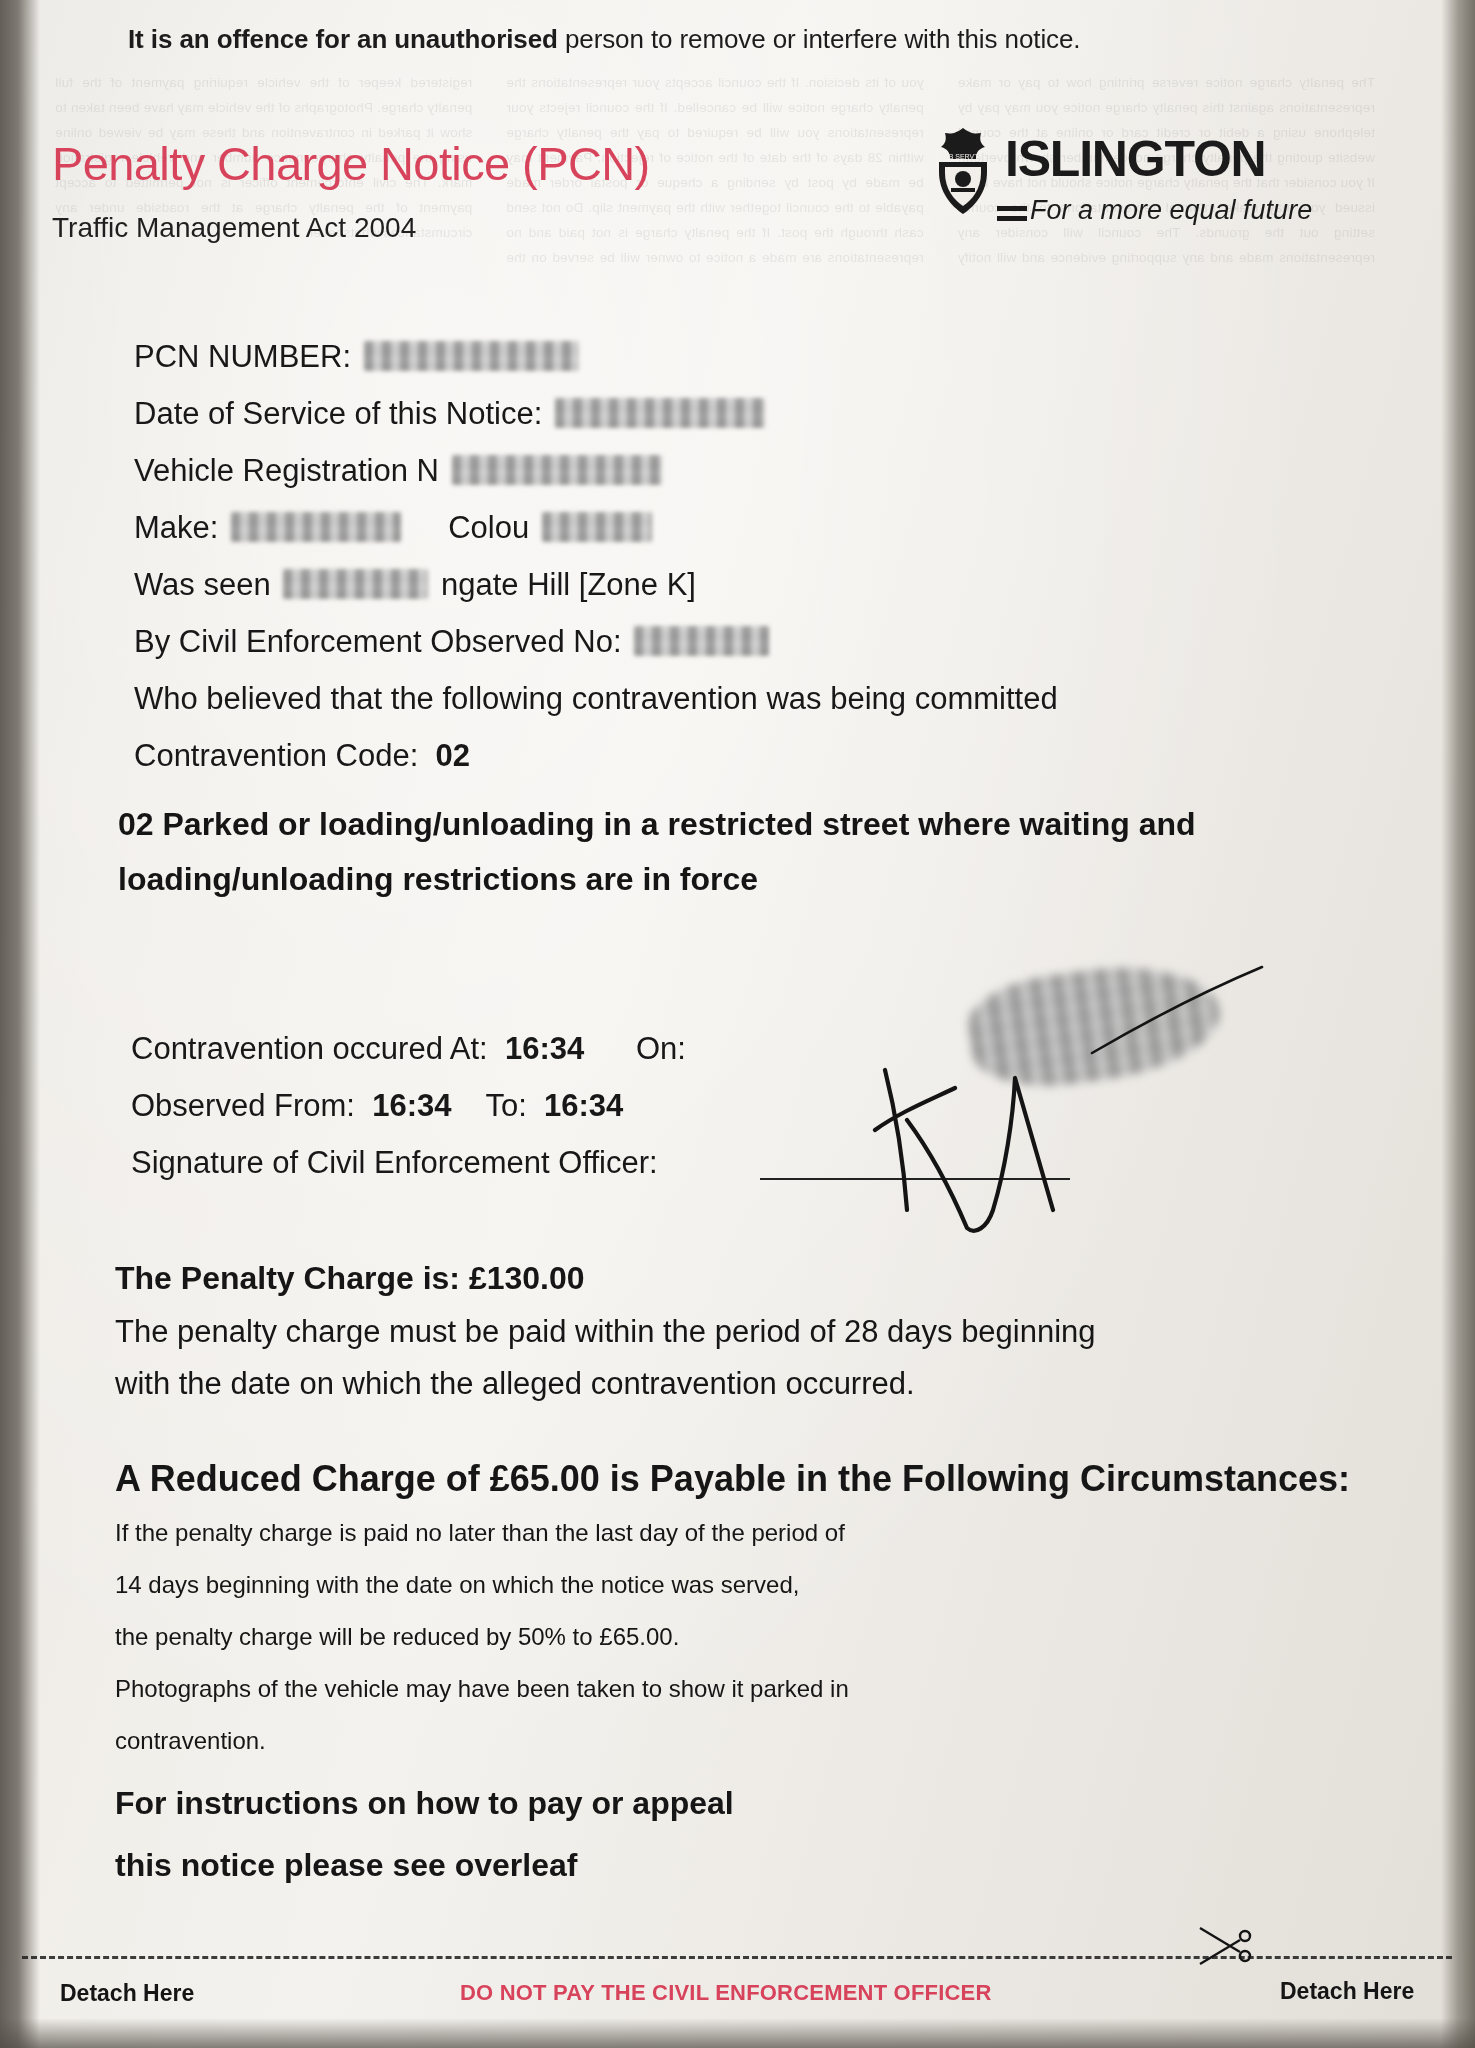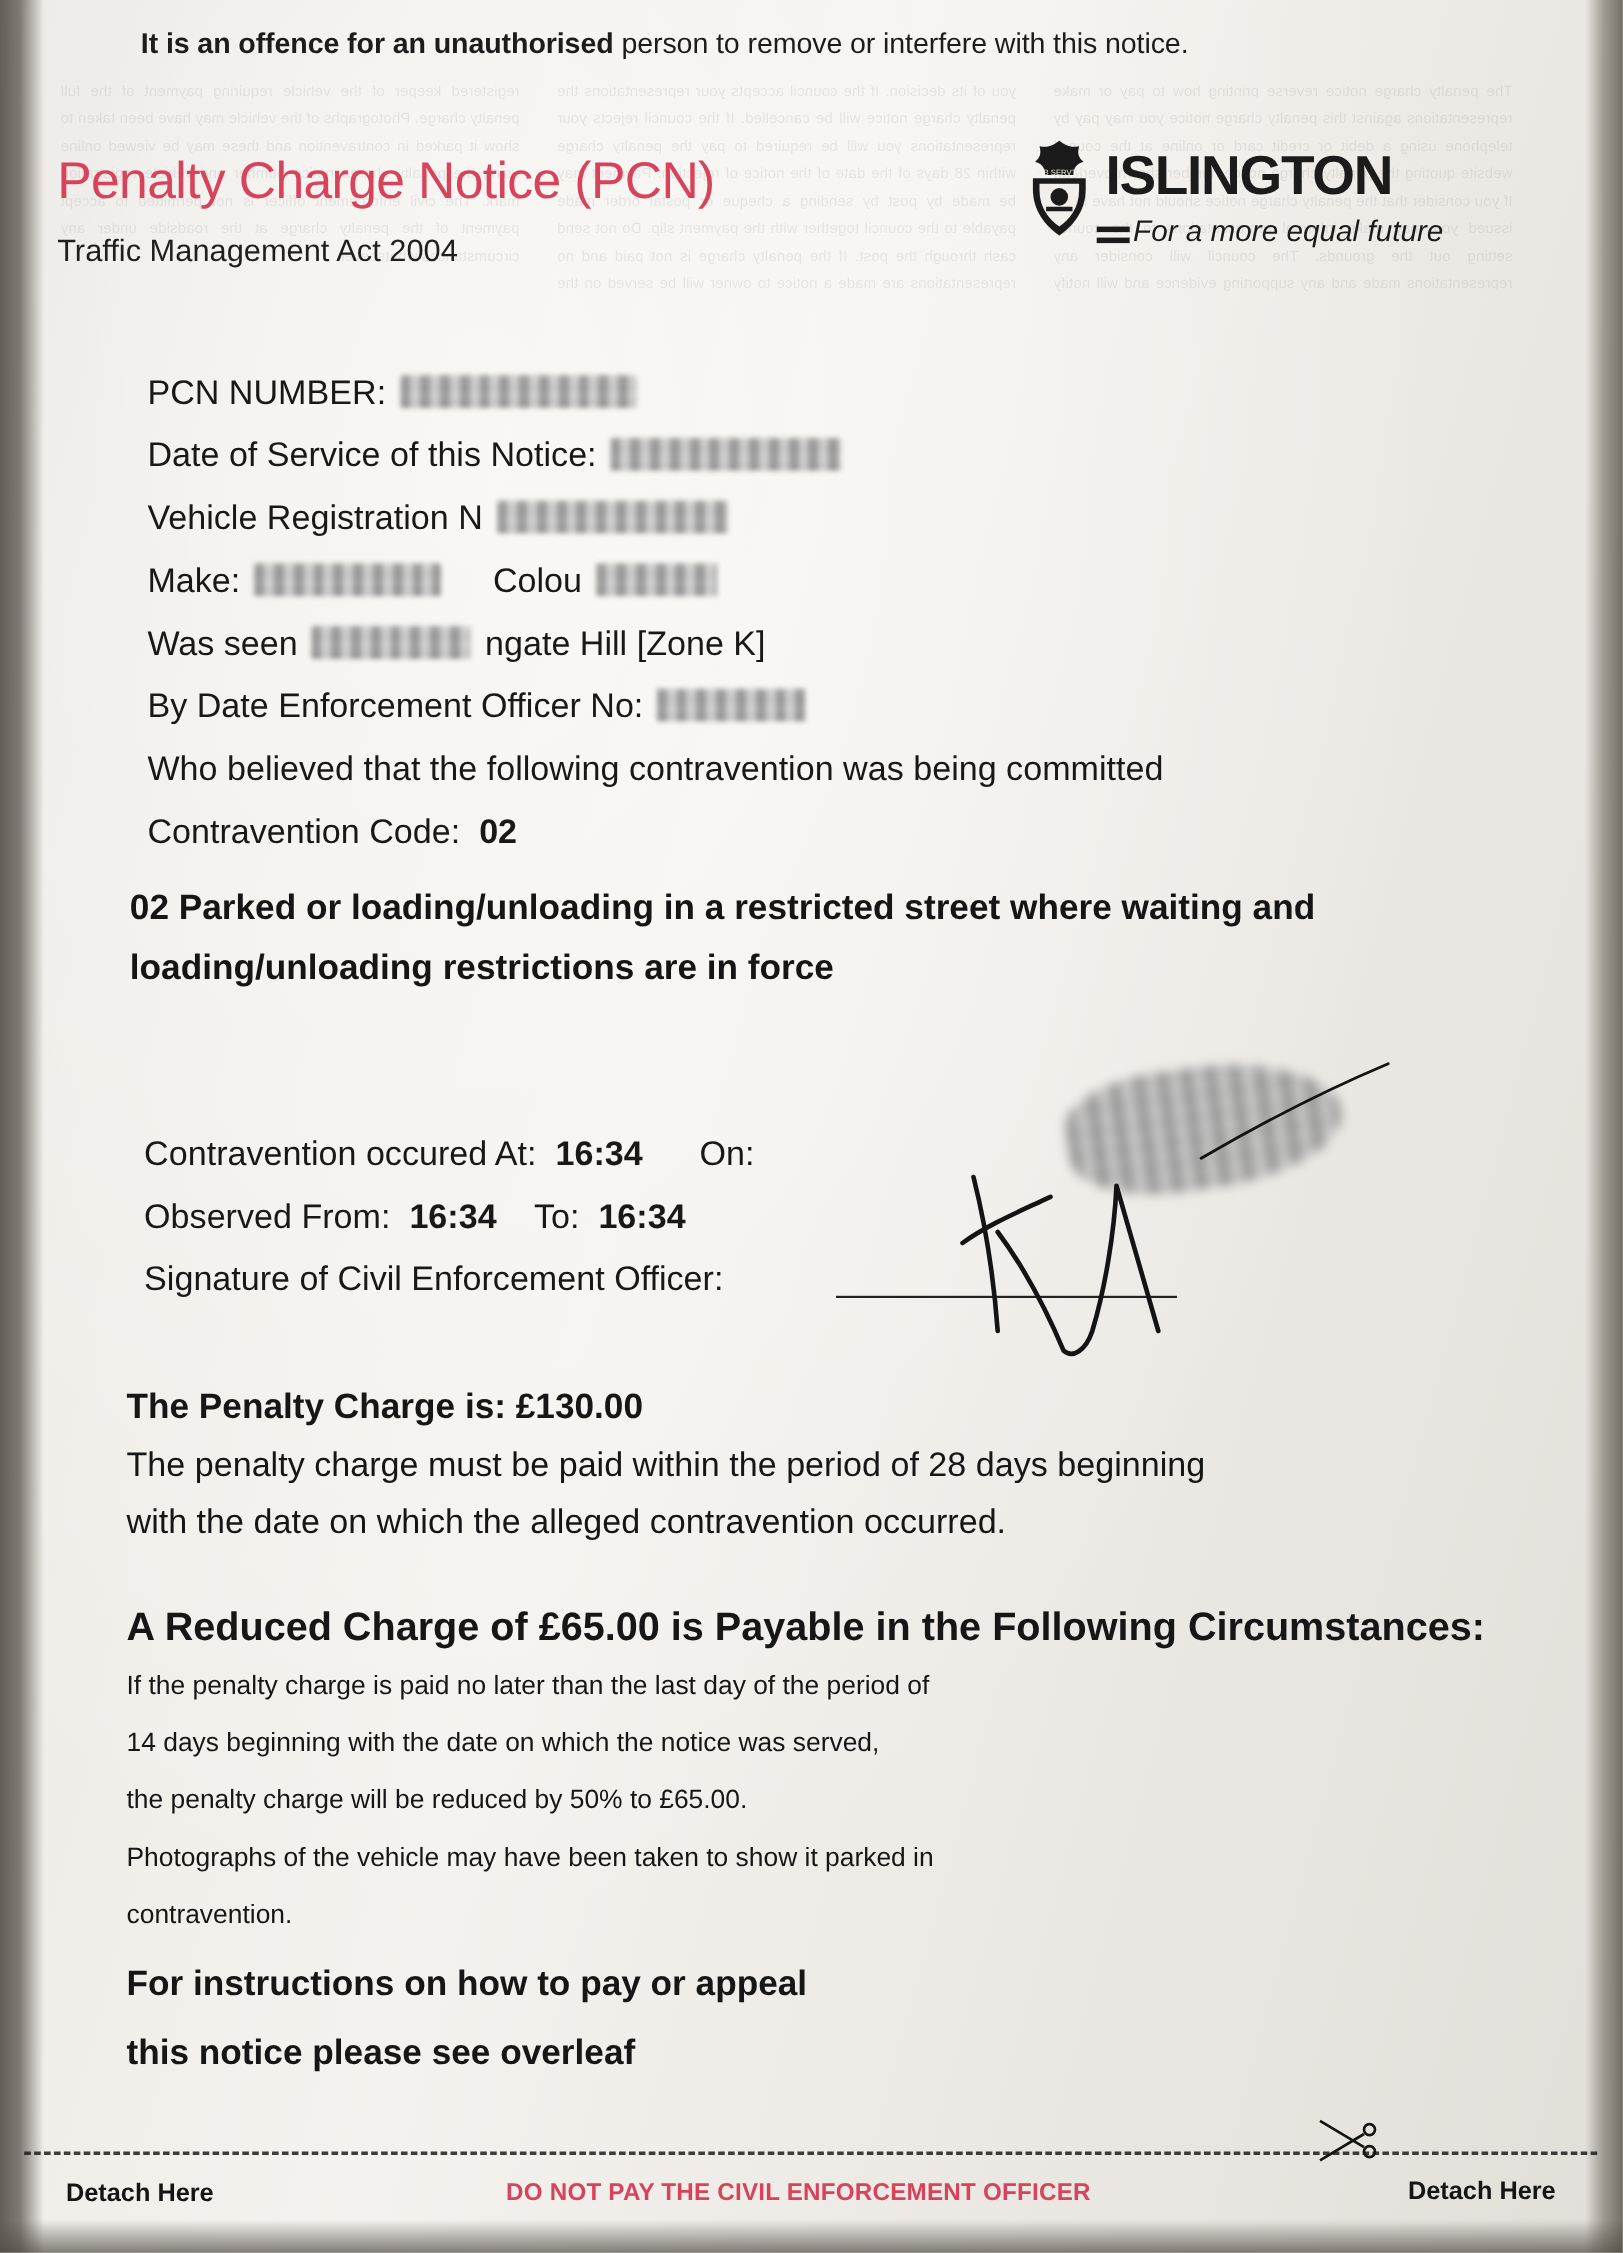--- a/index.html
+++ b/index.html
@@ -355,21 +355,21 @@
         <span class="redact w5"></span>
       </div>
 
       <div class="ln">
         <span>Was seen</span>
         <span class="redact w6"></span>
         <span>ngate Hill [Zone K]</span>
       </div>
 
       <div class="ln">
-        <span>By Date Enforcement Officer No:</span>
+        <span>By Civil Enforcement Observed No:</span>
         <span class="redact w7"></span>
       </div>
 
       <div class="ln">Who believed that the following contravention was being committed</div>
 
       <div class="ln">
         <span>Contravention Code:</span>
         &nbsp;<span class="b">02</span>
       </div>
     </div>

